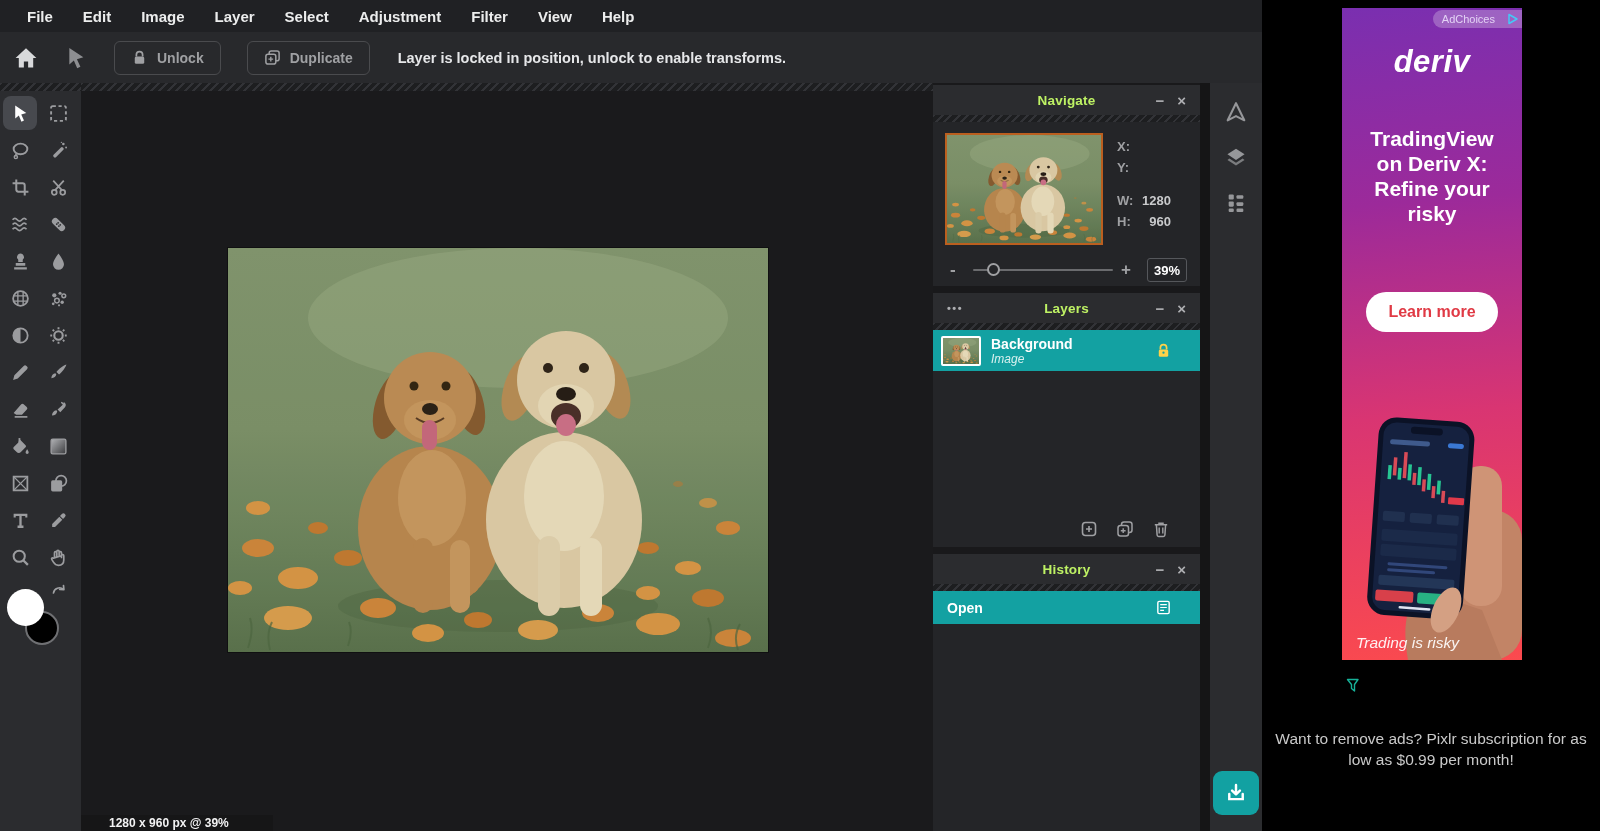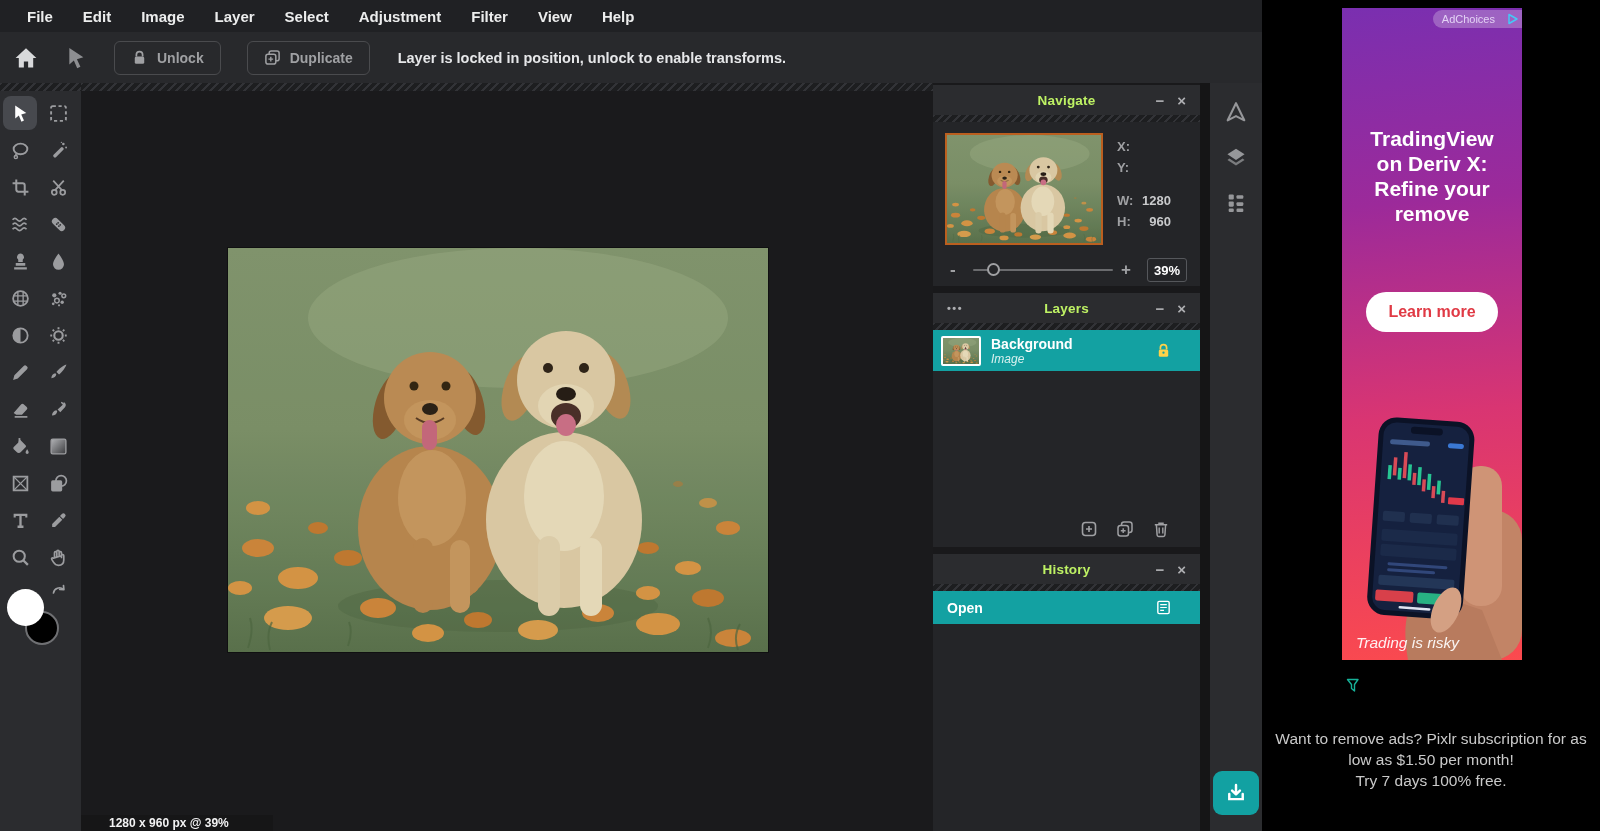--- a/index.html
+++ b/index.html
@@ -566,25 +566,26 @@
   </div>
 
   <div class="adcol">
     <div class="ad">
       <div class="adchoices">
         <span>AdChoices</span>
         <svg viewBox="0 0 12 12">
             <path d="M2 1.5 L10 6 2 10.5 Z" fill="none" stroke="#45c8f5" stroke-width="1.5" stroke-linejoin="round"></path>
           </svg>
       </div>
+      <div class="ad-brand">deriv</div>
       <div class="ad-head">
         <div>TradingView</div>
         <div>on Deriv X:</div>
         <div>Refine your</div>
-        <div>remove</div>
+        <div>risky</div>
       </div>
       <div class="ad-cta">
         <span>Learn more</span>
       </div>
       <svg class="ad-phone" viewBox="0 0 180 250">
         <rect x="108" y="100" width="72" height="150" rx="30" fill="#c28466"></rect>
         <rect x="118" y="56" width="42" height="140" rx="20" fill="#cf9476"></rect>
         <path d="M66 250 c-6 -34 -2 -56 14 -70 l60 20 20 50Z" fill="#b87b5e"></path>
         <g transform="rotate(4 88 120)">
           <rect x="30" y="10" width="96" height="198" rx="18" fill="#0b1226"></rect>
@@ -621,17 +622,16 @@
         </g>
         <ellipse cx="104" cy="200" rx="13" ry="24" fill="#d4a083" transform="rotate(24 104 200)"></ellipse>
       </svg>
       <div class="ad-risk">Trading is risky</div>
     </div>
     <svg class="fb-icon" viewBox="0 0 15 16">
         <path d="M1.5 1.5 H12 L8.5 6.5 V13 L5.5 10.5 V6.5Z" fill="none" stroke="currentColor" stroke-width="1.4" stroke-linejoin="round"></path>
       </svg>
     <div class="promo">
       <div>Want to remove ads? Pixlr subscription for as</div>
-      <div>low as $1.50 per month!</div>
-      <div>Try 7 days 100% free.</div>
+      <div>low as $0.99 per month!</div>
     </div>
   </div>
 </div>
 
 </body></html>

